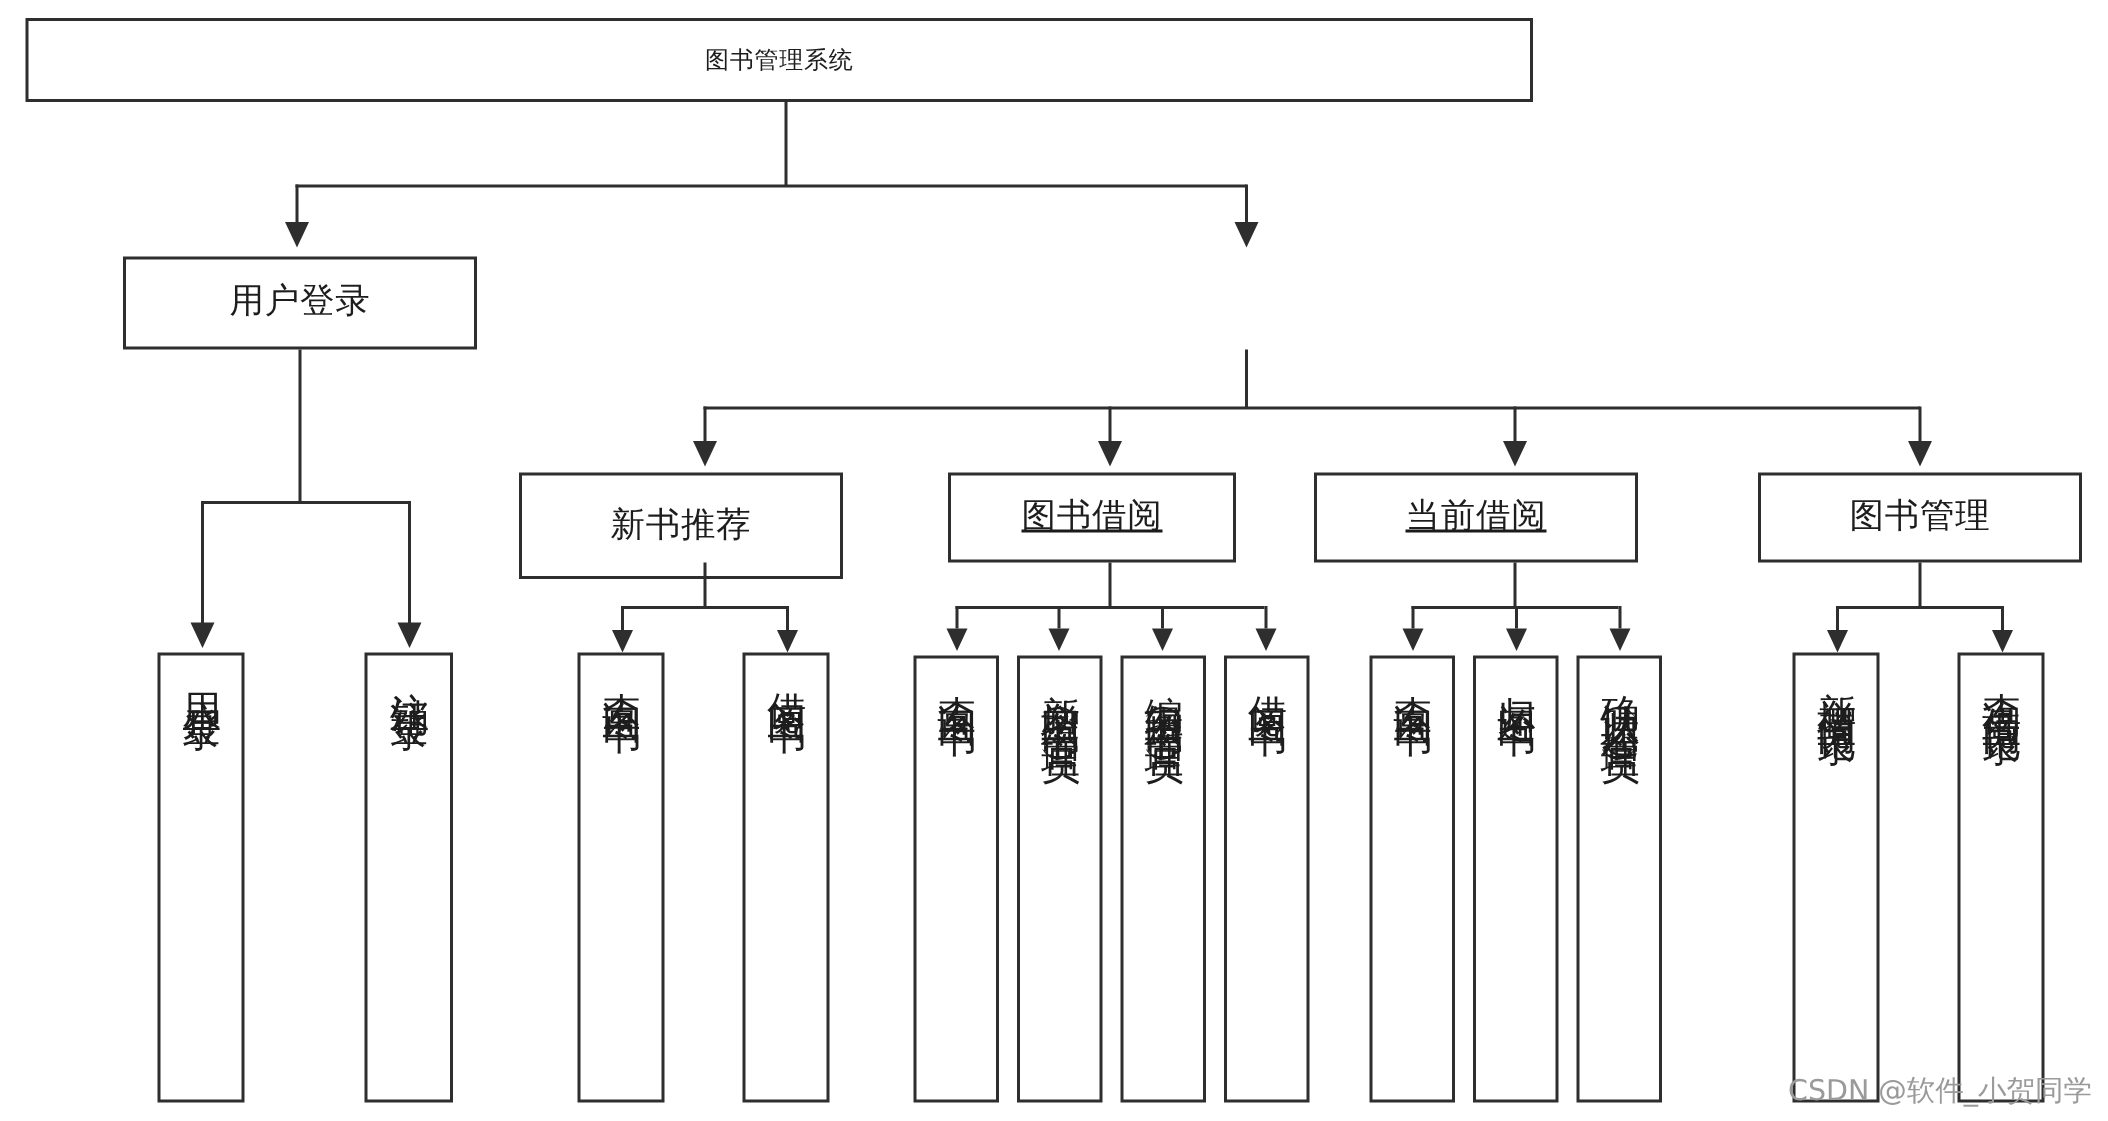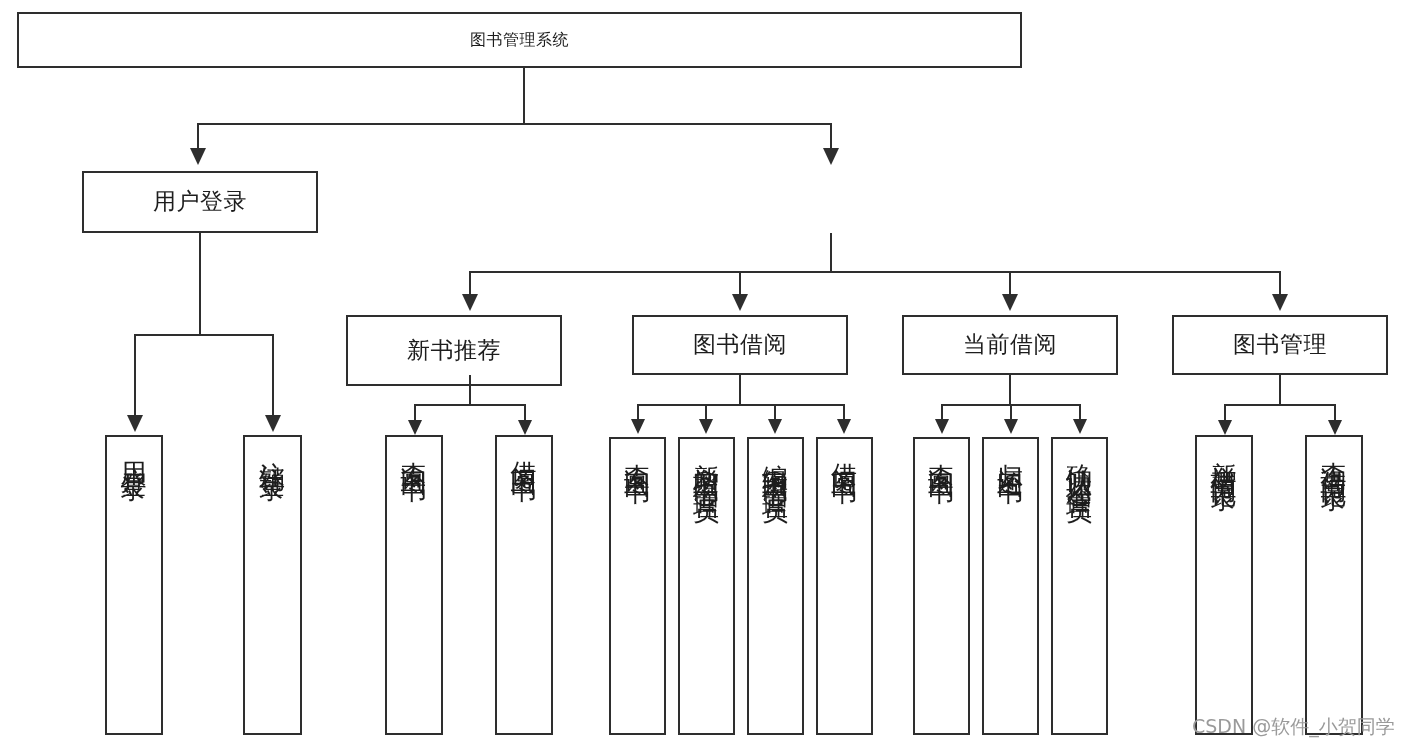--- a/index.html
+++ b/index.html
@@ -135,24 +135,24 @@
 
   <div class="vline" style="left:1009px; top:271px; height:24px;"></div>
   <div class="arrow" style="left:1002px; top:294px;"></div>
 
   <div class="vline" style="left:1279px; top:271px; height:24px;"></div>
   <div class="arrow" style="left:1272px; top:294px;"></div>
 
   <div class="node horiz" style="left:346px; top:315px; width:216px; height:71px;">
     <span class="label">新书推荐</span>
   </div>
-  <div class="node horiz" style="left:632px; top:315px; width:216px; height:60px;">
+  <div class="node horiz" style="left:632px; top:315px; width:192px; height:60px;text-decoration:underline;">
     <span class="label">图书借阅</span>
   </div>
-  <div class="node horiz" style="left:902px; top:315px; width:216px; height:60px;">
+  <div class="node horiz" style="left:876px; top:315px; width:216px; height:60px;text-decoration:underline;">
     <span class="label">当前借阅</span>
   </div>
   <div class="node horiz" style="left:1172px; top:315px; width:216px; height:60px;">
     <span class="label">图书管理</span>
   </div>
 
   <div class="vline" style="left:469px; top:375px; height:30px;"></div>
   <div class="hline" style="left:414px; top:404px; width:110px;"></div>
   <div class="vline" style="left:414px; top:404px; height:17px;"></div>
   <div class="arrow small" style="left:408px; top:420px;"></div>

